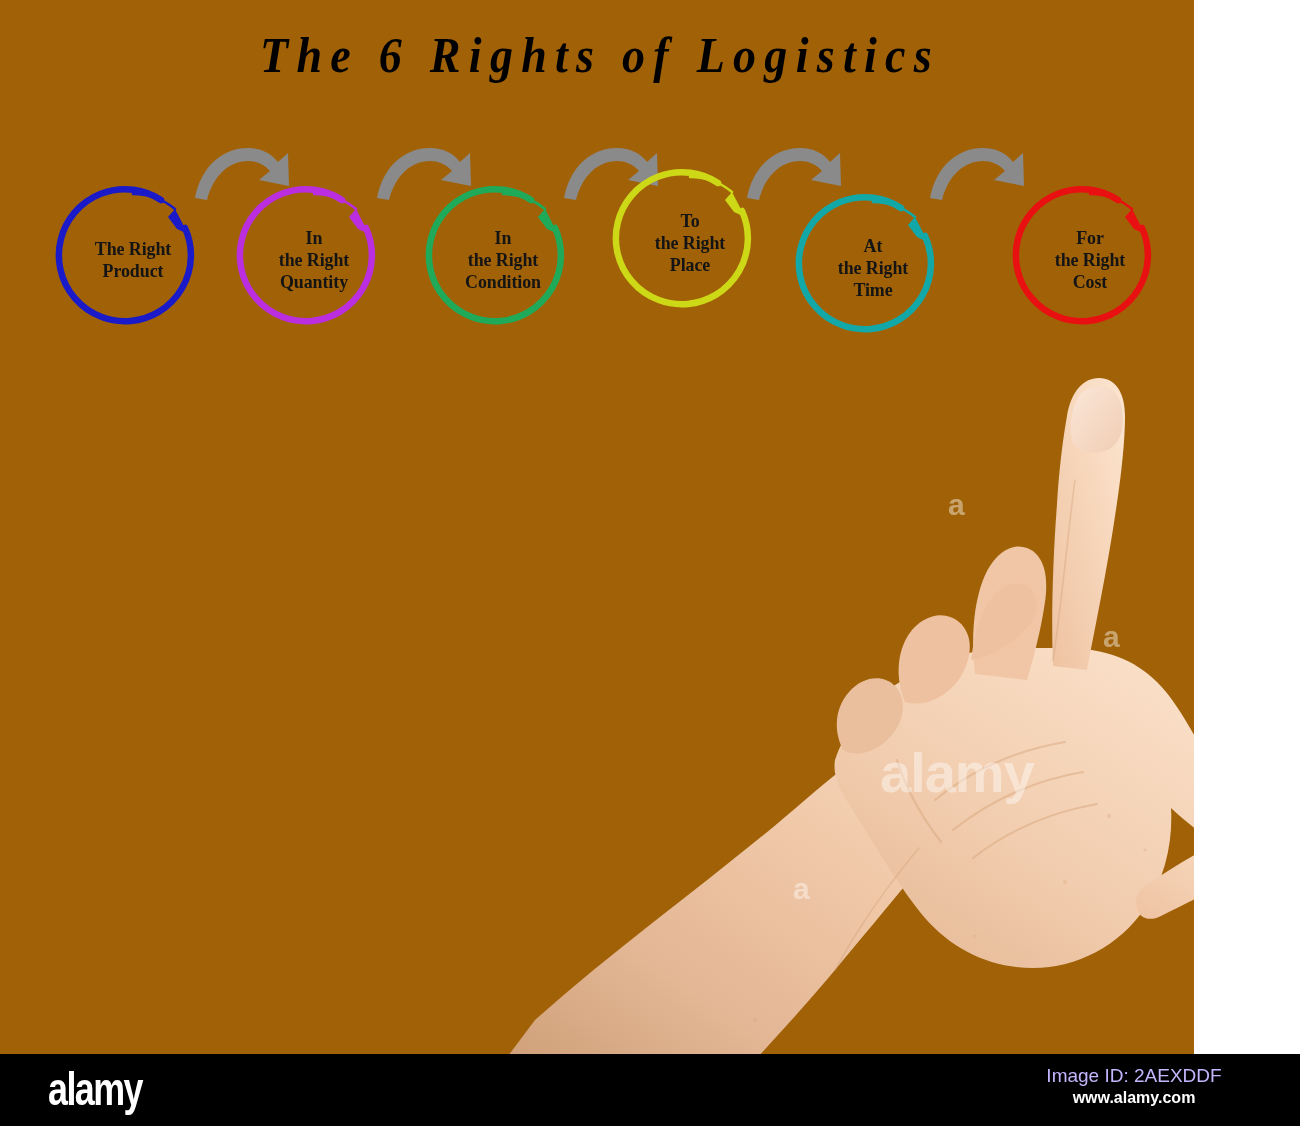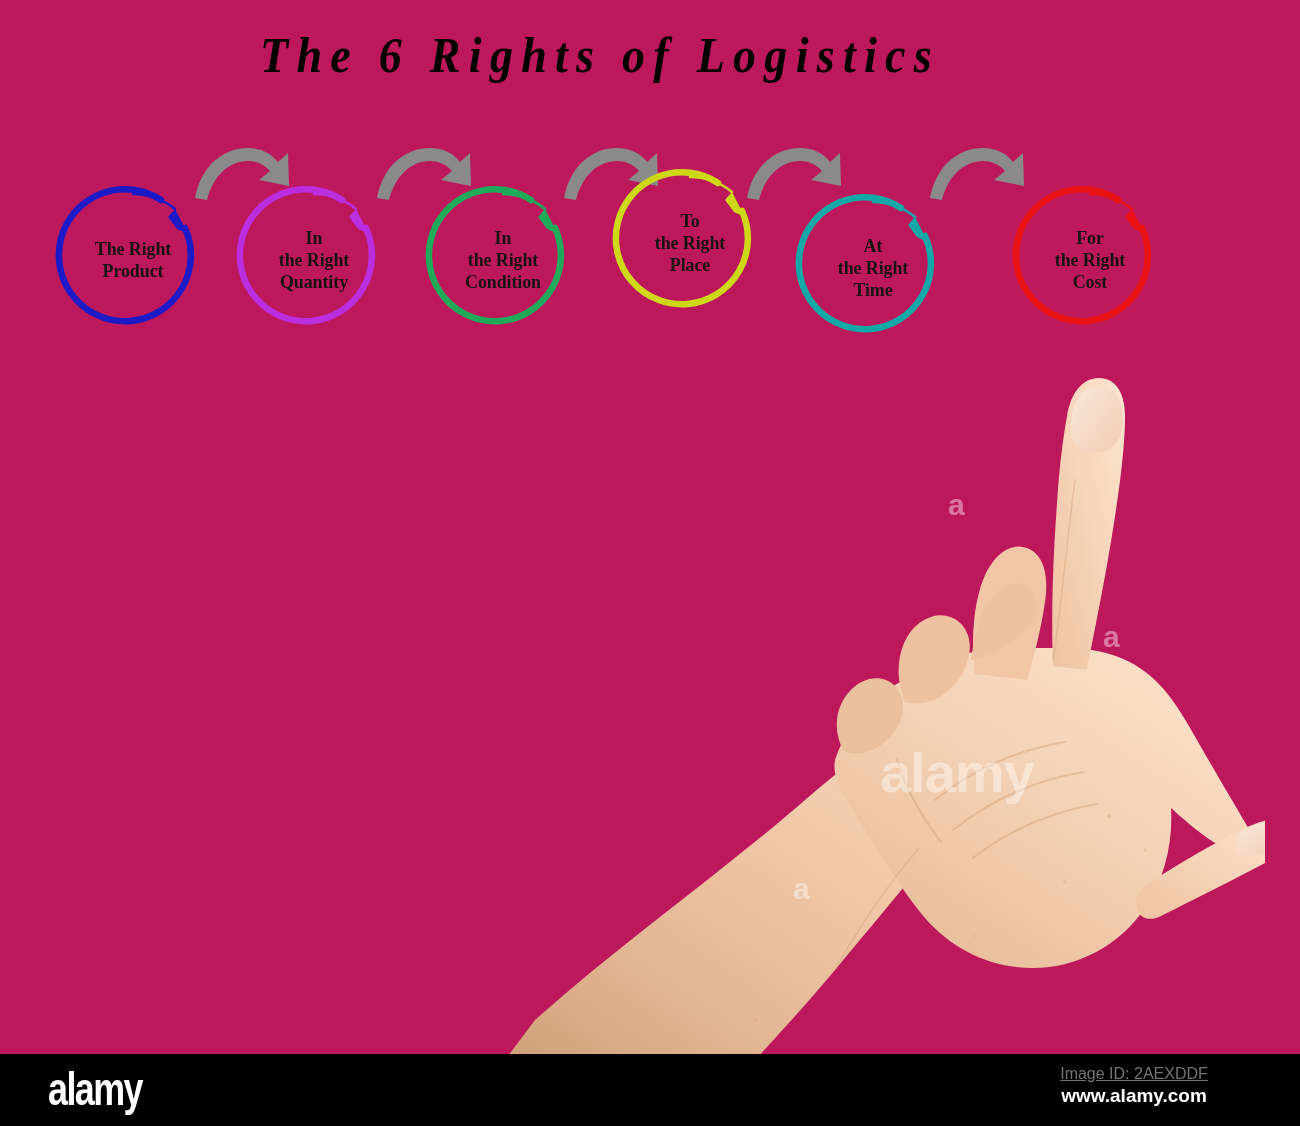--- a/index.html
+++ b/index.html
@@ -13,23 +13,23 @@
     height: 1126px;
     position: relative;
     overflow: hidden;
     font-family: "Liberation Serif", "DejaVu Serif", serif;
   }
 
   
   #artboard {
     position: absolute;
     left: 0; top: 0;
-    width: 1300px;
+    width: 1194px;
     height: 1054px;
-    background: #be185d;
+    background: #a16207;
     overflow: hidden;
   }
 
   
   #title {
     position: absolute;
     left: 0;
     top: 26px;
     width: 1200px;
     text-align: center;
@@ -152,29 +152,28 @@
   }
   #footer-right {
     position: absolute;
     right: 36px;
     top: 10px;
     text-align: center;
     width: 260px;
   }
   #img-id {
     font-family: "Liberation Sans", "DejaVu Sans", sans-serif;
-    font-size: 16px;
+    font-size: 19px;
     font-weight: 400;
-    color: #737373;
+    color: #c4b5fd;
     line-height: 1.25;
-    text-decoration: underline;
   }
   #alamy-url {
     font-family: "Liberation Sans", "DejaVu Sans", sans-serif;
-    font-size: 19px;
+    font-size: 16px;
     font-weight: 700;
     color: #ffffff;
     line-height: 1.25;
   }
 </style>
 </head>
 <body>
 
 <div id="artboard">
 

